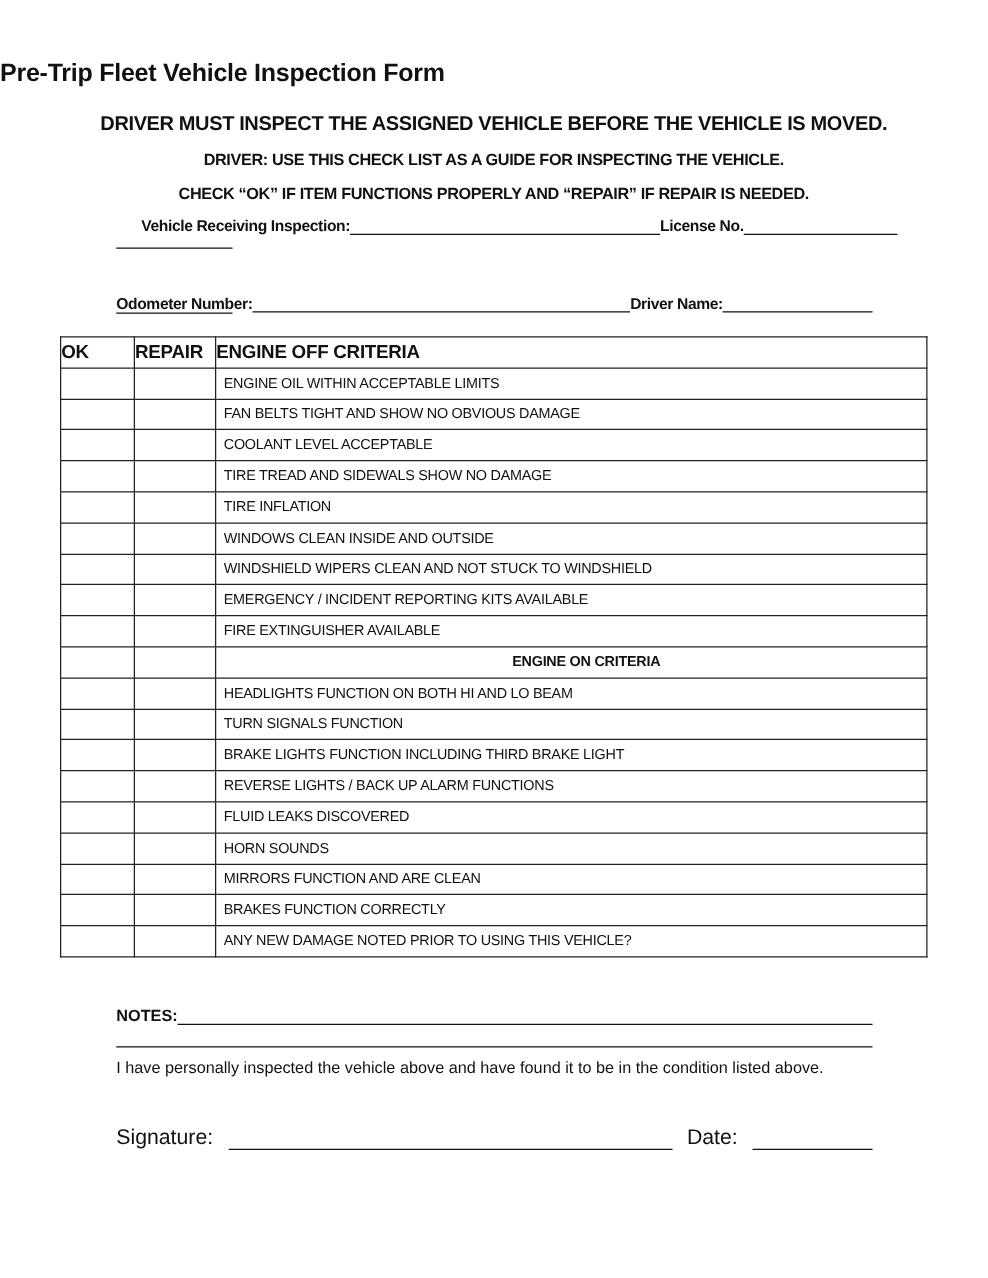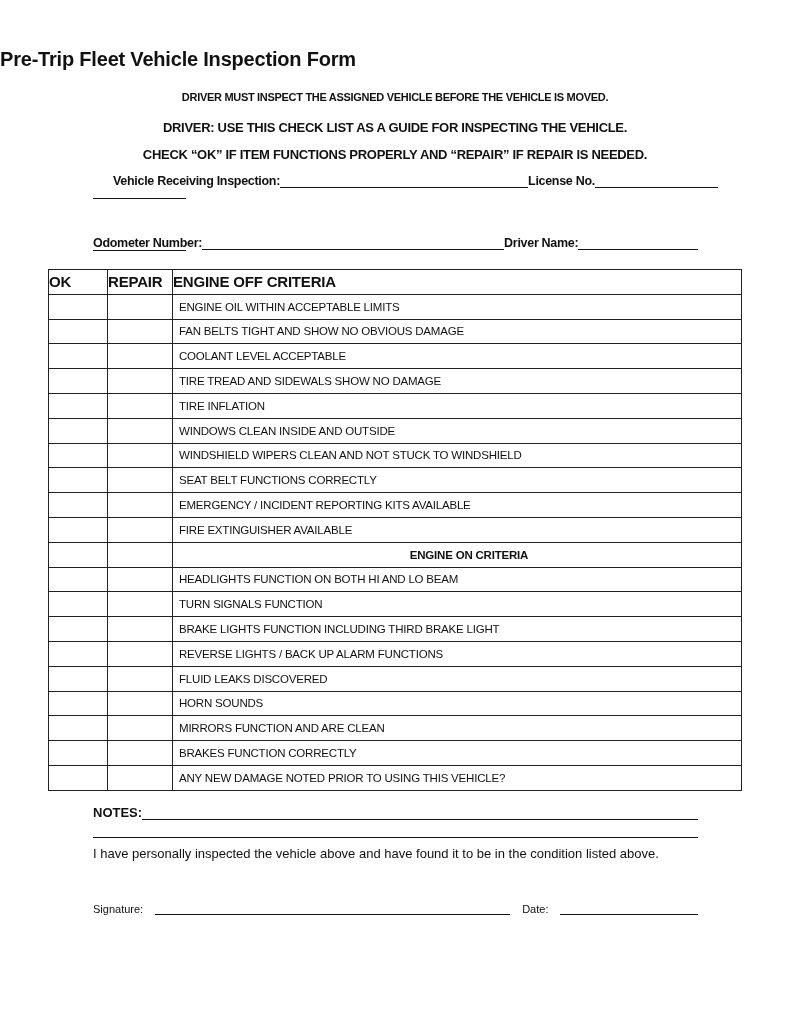--- a/index.html
+++ b/index.html
@@ -1,42 +1,42 @@
 <!DOCTYPE html>
 <html><head>
 <meta charset="utf-8">
 <style>
   html, body { margin:0; padding:0; background:#ffffff; }
   body { width:790px; height:1022px; position:relative; overflow:hidden;
          font-family:"Liberation Sans", sans-serif; color:#111; }
   .title { position:absolute; left:0; width:790px; top:48px; text-align:left;
            font-weight:bold; font-size:20px; letter-spacing:-0.2px; }
   .sub { position:absolute; left:0; width:790px; text-align:center; font-weight:bold;
-         font-size:11px; letter-spacing:-0.3px; }
+         font-size:16px; letter-spacing:-0.3px; }
   .field-row { position:absolute; left:93px; width:605px; height:18px; font-size:12.5px;
                font-weight:bold; letter-spacing:-0.3px; display:flex; align-items:flex-end; }
   .field-row .lbl { white-space:nowrap; }
   .field-row .line { border-bottom:1.3px solid #111; height:14px; }
   .stub { position:absolute; left:93px; width:93px; border-bottom:1.3px solid #111; }
   table.grid { position:absolute; left:48px; top:269px; width:694px; border-collapse:collapse;
                table-layout:fixed; }
   table.grid td { border:1.3px solid #222; height:23.8px; padding:0; font-size:11.5px;
                   letter-spacing:-0.2px; }
   table.grid td.c1 { width:58px; }
   table.grid td.c2 { width:64px; }
   table.grid td.hdr { font-weight:bold; font-size:15px; }
   table.grid td.item { padding-left:6px; }
   table.grid td.section { text-align:center; font-weight:bold;padding-left:24px; }
   .notes { position:absolute; left:93px; top:805px; width:605px; display:flex; align-items:flex-end;
            font-size:13px; font-weight:bold; }
   .notes .line { flex:1; border-bottom:1.3px solid #111; height:14px; }
   .notes-line2 { position:absolute; left:93px; top:837px; width:605px; border-bottom:1.3px solid #111; }
   .attest { position:absolute; left:93px; top:845px; width:610px; font-size:13px; line-height:18px; }
   .sig-row { position:absolute; left:93px; top:900px; width:605px; display:flex; align-items:flex-end;
-             font-size:11px;gap:12px; }
+             font-size:17px;gap:12px; }
   .sig-row .line { border-bottom:1.3px solid #111; height:14px; }
 </style>
 </head>
 <body>
 
 <div class="title">Pre-Trip Fleet Vehicle Inspection Form</div>
 <div class="sub" style="top:91px;">DRIVER MUST INSPECT THE ASSIGNED VEHICLE BEFORE THE VEHICLE IS MOVED.</div>
 <div class="sub" style="top:120px;font-size:13px;">DRIVER:  USE THIS CHECK LIST AS A GUIDE FOR INSPECTING THE VEHICLE.</div>
 <div class="sub" style="top:147px;font-size:13px;">CHECK “OK” IF ITEM FUNCTIONS PROPERLY AND “REPAIR” IF REPAIR IS NEEDED.</div>
 
@@ -90,25 +90,20 @@
       </tr>
   <tr>
         <td class="c1"></td>
         <td class="c2"></td>
         <td class="item">WINDOWS CLEAN INSIDE AND OUTSIDE</td>
       </tr>
   <tr>
         <td class="c1"></td>
         <td class="c2"></td>
         <td class="item">WINDSHIELD WIPERS CLEAN AND NOT STUCK TO WINDSHIELD</td>
-      </tr>
-  <tr>
-        <td class="c1"></td>
-        <td class="c2"></td>
-        <td class="item">SEAT BELT FUNCTIONS CORRECTLY</td>
       </tr>
   <tr>
         <td class="c1"></td>
         <td class="c2"></td>
         <td class="item">EMERGENCY / INCIDENT REPORTING KITS AVAILABLE</td>
       </tr>
   <tr>
         <td class="c1"></td>
         <td class="c2"></td>
         <td class="item">FIRE EXTINGUISHER AVAILABLE</td>

